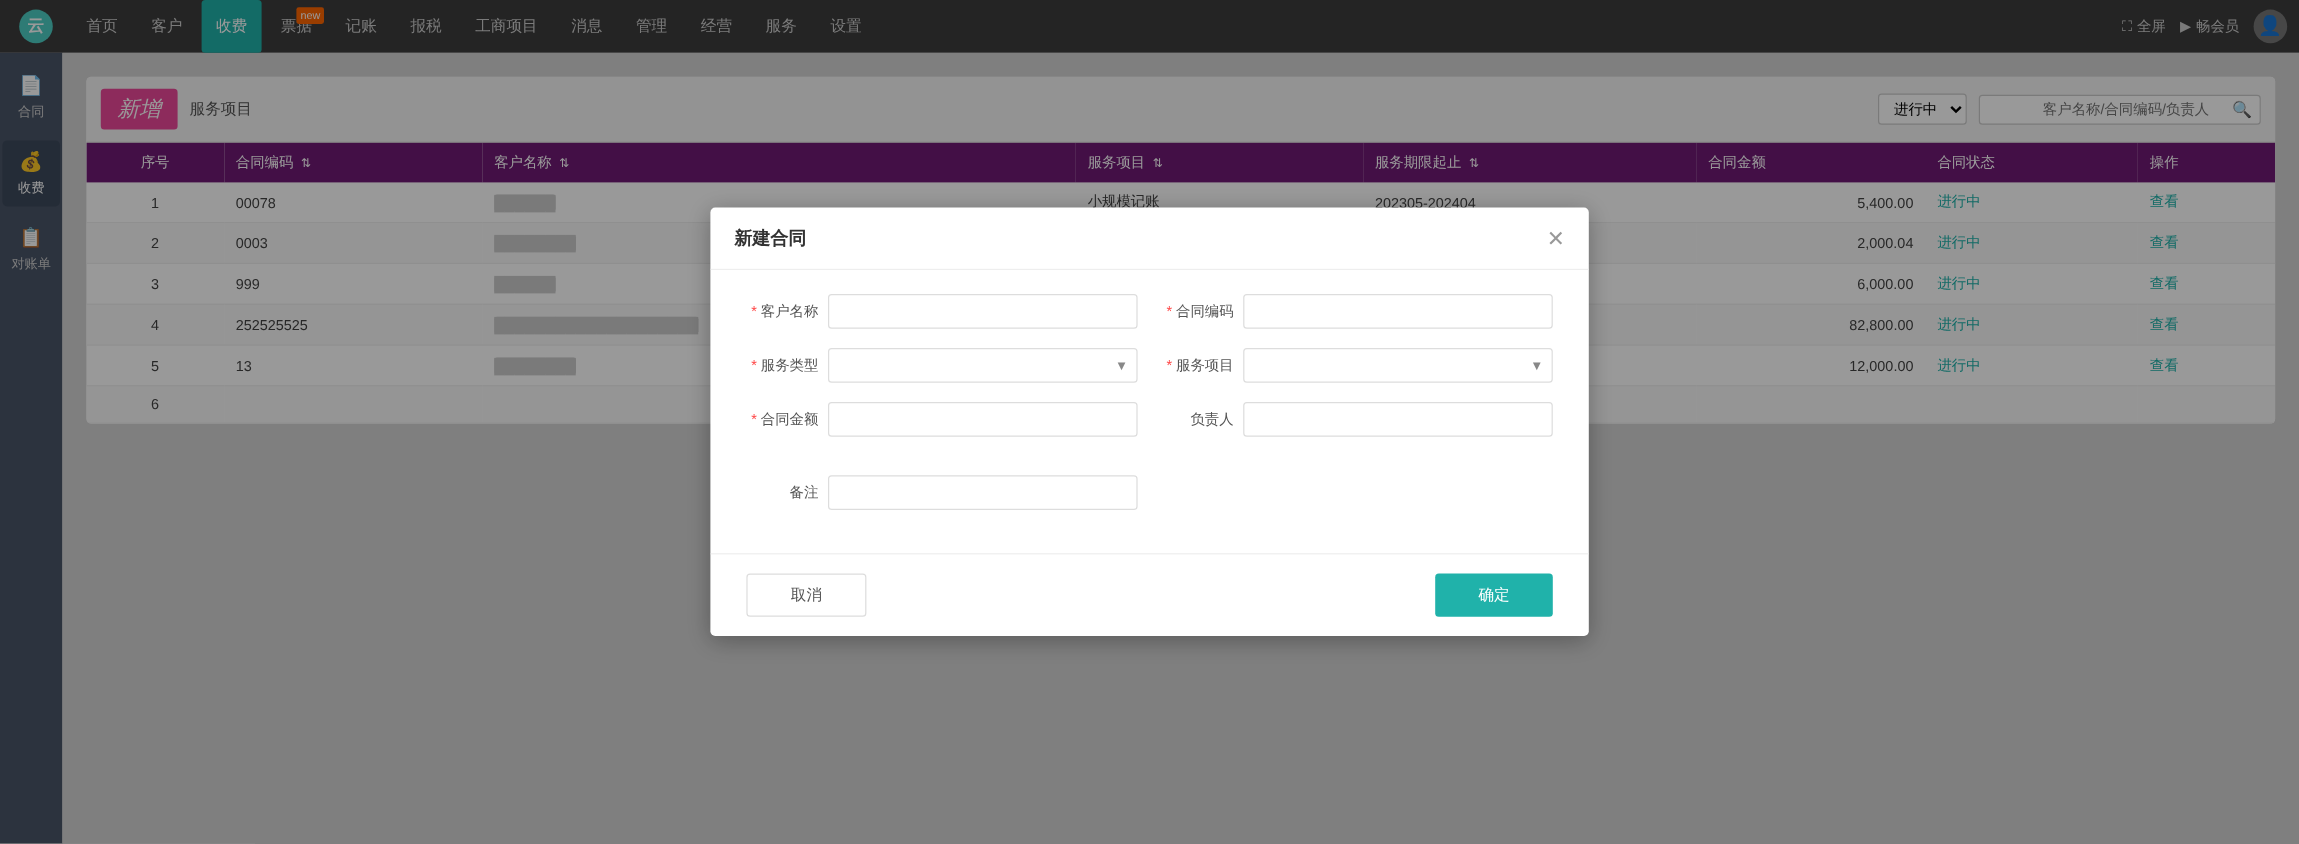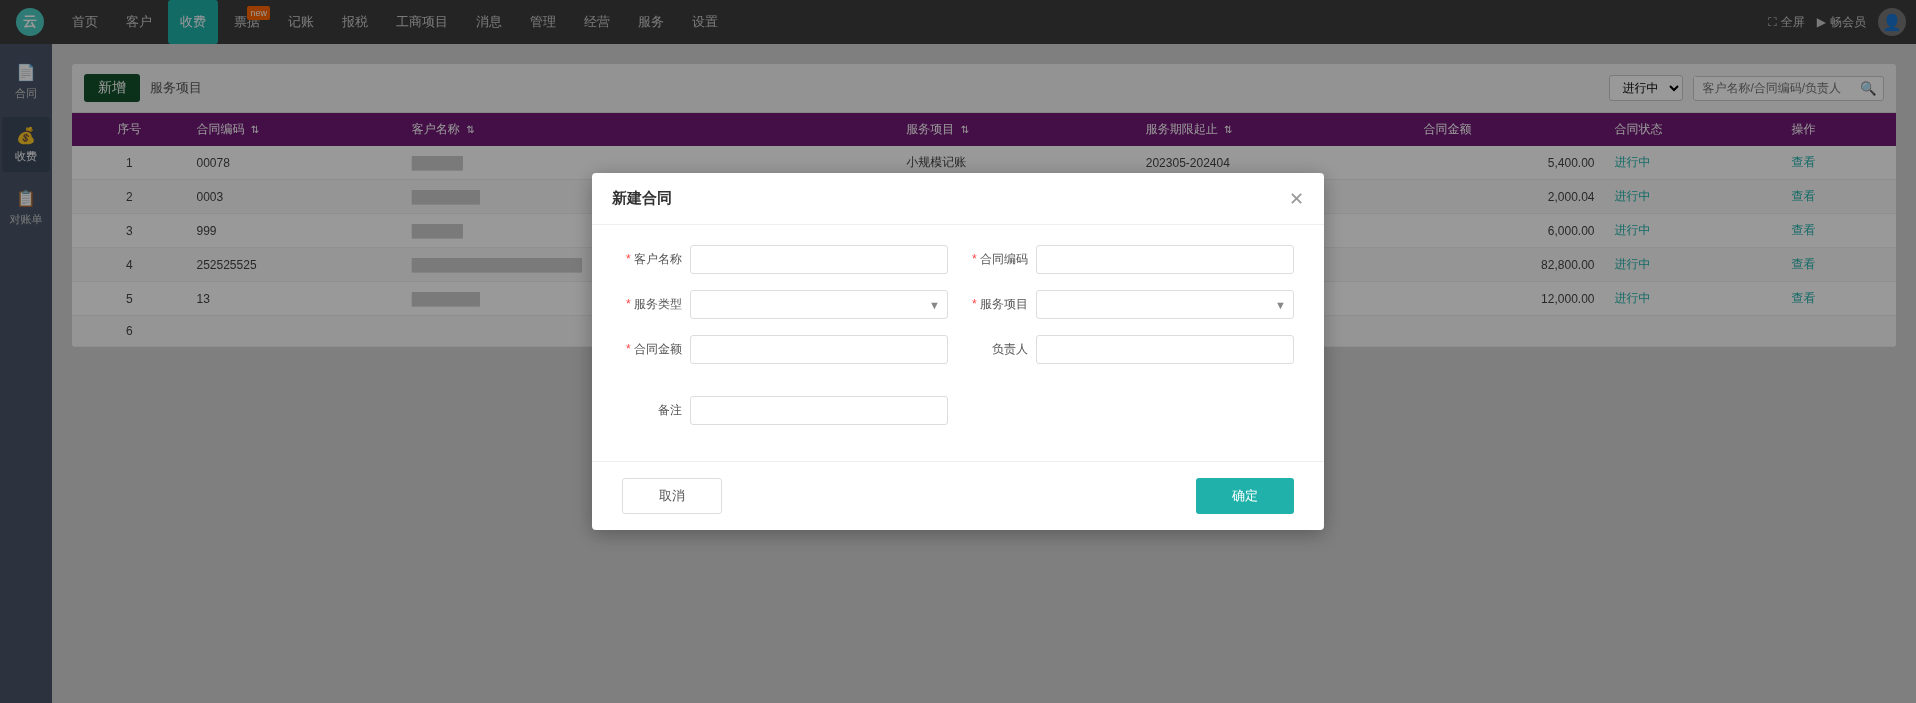--- a/index.html
+++ b/index.html
@@ -146,27 +146,28 @@
     }
     .table-toolbar {
       display: flex;
       align-items: center;
       gap: 10px;
       padding: 10px 12px;
       background: #f5f5f5;
       border-bottom: 1px solid #e0e0e0;
     }
     .btn-new {
-      background: #14532d;
+      background: #ec4899;
       color: white;
       border: none;
       padding: 5px 14px;
       border-radius: 3px;
       cursor: pointer;
-      font-size: 14px;
+      font-size: 18px;
+      font-style: italic;
     }
     .toolbar-label {
       font-size: 13px;
       color: #555;
     }
     .toolbar-spacer { flex: 1; }
     .status-select {
       border: 1px solid #ccc;
       padding: 4px 8px;
       border-radius: 3px;
@@ -180,20 +181,21 @@
       border: 1px solid #ccc;
       border-radius: 3px;
       background: white;
     }
     .search-input {
       border: none;
       outline: none;
       padding: 4px 8px;
       font-size: 12px;
       width: 160px;
+      margin-left: 44px;
     }
     .search-btn {
       background: none;
       border: none;
       padding: 4px 6px;
       cursor: pointer;
       color: #888;
     }
 
     

